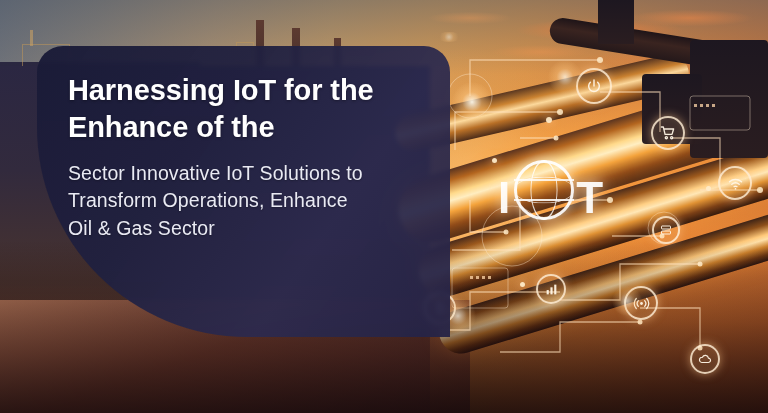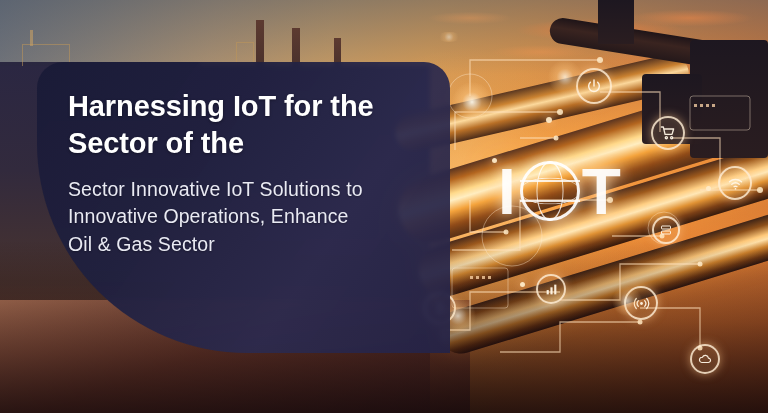--- a/index.html
+++ b/index.html
@@ -86,21 +86,21 @@
       radial-gradient(ellipse 520px 300px at 250px 380px, rgba(0,0,0,.0), rgba(0,0,0,.0) 60%),
       linear-gradient(180deg, rgba(0,0,0,0) 58%, rgba(25,8,10,.55) 86%, rgba(15,5,8,.8) 100%);
   }
 
   
   .tech{position:absolute;inset:0;}
   .tech svg{position:absolute;inset:0;}
 
   .iot-word{
     position:absolute;left:498px;top:160px;
-    font-size:64px;font-weight:700;letter-spacing:2px;
+    font-size:44px;font-weight:700;letter-spacing:2px;
     color:rgba(255,255,255,.93);
     text-shadow:0 0 14px rgba(255,230,190,.85),0 0 34px rgba(255,190,120,.6);
     line-height:1;
   }
   .globe-o{
     display:inline-block;width:54px;height:54px;vertical-align:-7px;
     border-radius:50%;
     border:3px solid rgba(255,255,255,.93);
     position:relative;margin:0 2px;
     box-shadow:0 0 14px rgba(255,235,200,.8);
@@ -129,21 +129,21 @@
     box-shadow:0 0 8px rgba(255,200,140,.9);
   }
   .flare{
     position:absolute;border-radius:50%;
     background:radial-gradient(circle, rgba(255,250,235,.95), rgba(255,200,130,.45) 35%, transparent 72%);
   }
 
   
   #card{
     position:absolute;
-    left:37px;top:62px;width:413px;height:291px;
+    left:37px;top:46px;width:413px;height:291px;
     background:linear-gradient(125deg,
         rgba(26,27,55,.965) 0%,
         rgba(32,32,63,.955) 35%,
         rgba(44,42,78,.94) 68%,
         rgba(37,35,70,.95) 100%);
     border-radius:26px 26px 0 210px;
     padding:26px 30px 0 31px;
     box-sizing:border-box;
     backdrop-filter:blur(2px);
   }
@@ -337,22 +337,22 @@
     <div class="node-dot" style="left:520px;top:282px;width:5px;height:5px;"></div>
     <div class="flare" style="left:452px;top:82px;width:40px;height:40px;"></div>
     <div class="flare" style="left:548px;top:60px;width:34px;height:34px;opacity:.8;"></div>
     <div class="flare" style="left:440px;top:298px;width:36px;height:36px;opacity:.75;"></div>
     <div class="flare" style="left:612px;top:286px;width:30px;height:30px;opacity:.7;"></div>
   </div>
 
   <div id="card">
     <h1 id="card-title">
       <span class="tl">Harnessing IoT for the</span>
-      <span class="tl">Sector of the</span>
+      <span class="tl">Enhance of the</span>
     </h1>
     <p id="card-sub">
       <span class="sl">Sector Innovative IoT Solutions to</span>
-      <span class="sl">Innovative Operations, Enhance</span>
+      <span class="sl">Transform Operations, Enhance</span>
       <span class="sl">Oil &amp; Gas Sector</span>
     </p>
   </div>
 
 </div>
 
 </body></html>

